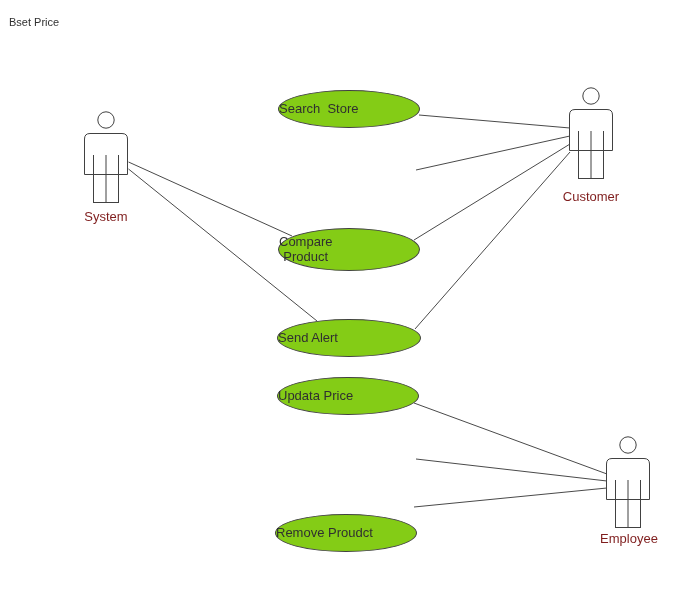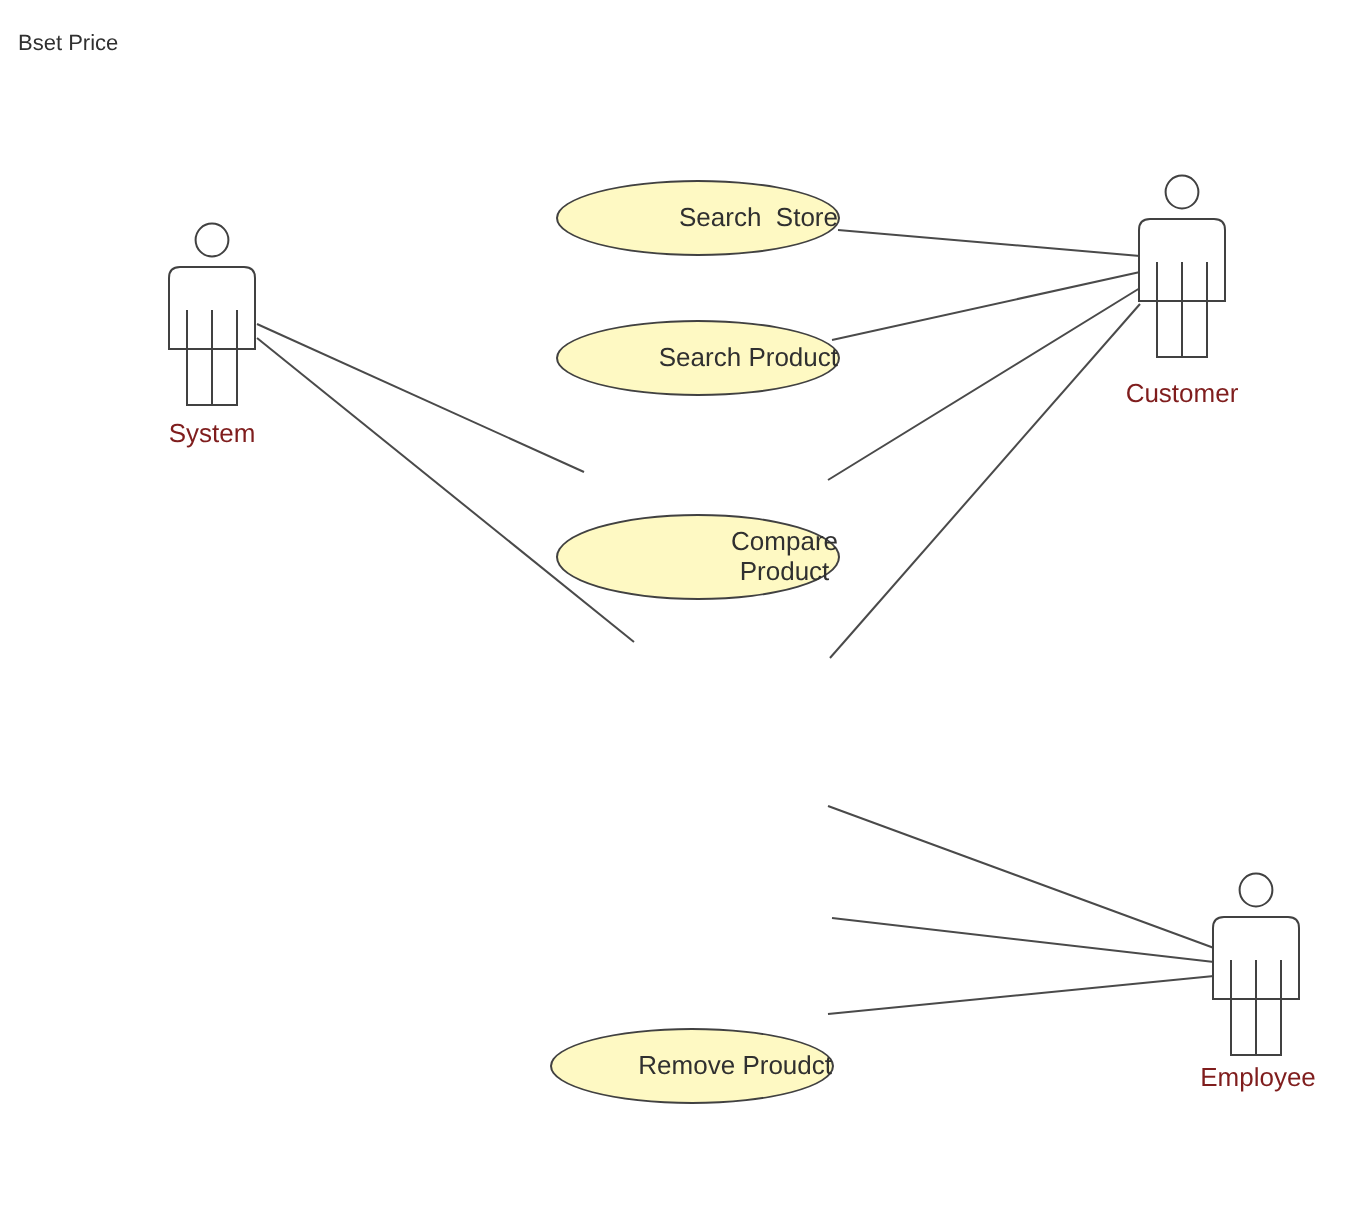--- a/index.html
+++ b/index.html
@@ -32,24 +32,24 @@
   }
   .edges-layer line {
     stroke: #4a4a4a;
     stroke-width: 1;
   }
   .usecase {
     position: absolute;
     box-sizing: border-box;
     border: 1px solid #414141;
     border-radius: 50%;
-    background: #fef9c3;
+    background: #84cc16;
     display: flex;
     align-items: center;
-    justify-content: flex-end;
+    justify-content: flex-start;
   }
   .usecase-label {
     font-size: 13px;
     color: #303030;
     text-align: center;
     white-space: pre-wrap;
     line-height: 1.15;
   }
   .actor {
     position: absolute;
@@ -91,26 +91,29 @@
     <line x1="570" y1="144" x2="414" y2="240"></line>
     <line x1="570" y1="152" x2="415" y2="329"></line>
     <line x1="607" y1="474" x2="414" y2="403"></line>
     <line x1="607" y1="481" x2="416" y2="459"></line>
     <line x1="607" y1="488" x2="414" y2="507"></line>
   </svg>
 
   <div class="usecase" style="left:278px; top:90px;  width:142px; height:38px;">
     <span class="usecase-label">Search  Store</span>
   </div>
-  <div class="usecase" style="left:278px; top:160px; width:142px; height:38px;">
-    <span class="usecase-label">Search Product</span>
-  </div>
-  <div class="usecase" style="left:278px; top:228px; width:142px; height:43px;margin-top:29px;">
+  <div class="usecase" style="left:278px; top:228px; width:142px; height:43px;">
     <span class="usecase-label">Compare
 Product</span>
+  </div>
+  <div class="usecase" style="left:277px; top:319px; width:144px; height:38px;">
+    <span class="usecase-label">Send Alert</span>
+  </div>
+  <div class="usecase" style="left:277px; top:377px; width:142px; height:38px;">
+    <span class="usecase-label">Updata Price</span>
   </div>
   <div class="usecase" style="left:275px; top:514px; width:142px; height:38px;">
     <span class="usecase-label">Remove Proudct</span>
   </div>
 
   <svg class="actor actor-icon" style="left:84px; top:111px;" viewBox="0 0 44 92" fill="none">
     <g>
       <circle cx="22" cy="9" r="8.2"></circle>
       <path d="M0.5,63.5 V28 Q0.5,22.5 6,22.5 H38 Q43.5,22.5 43.5,28 V63.5 Z"></path>
       <rect x="9.5" y="63.5" width="25" height="28"></rect>

